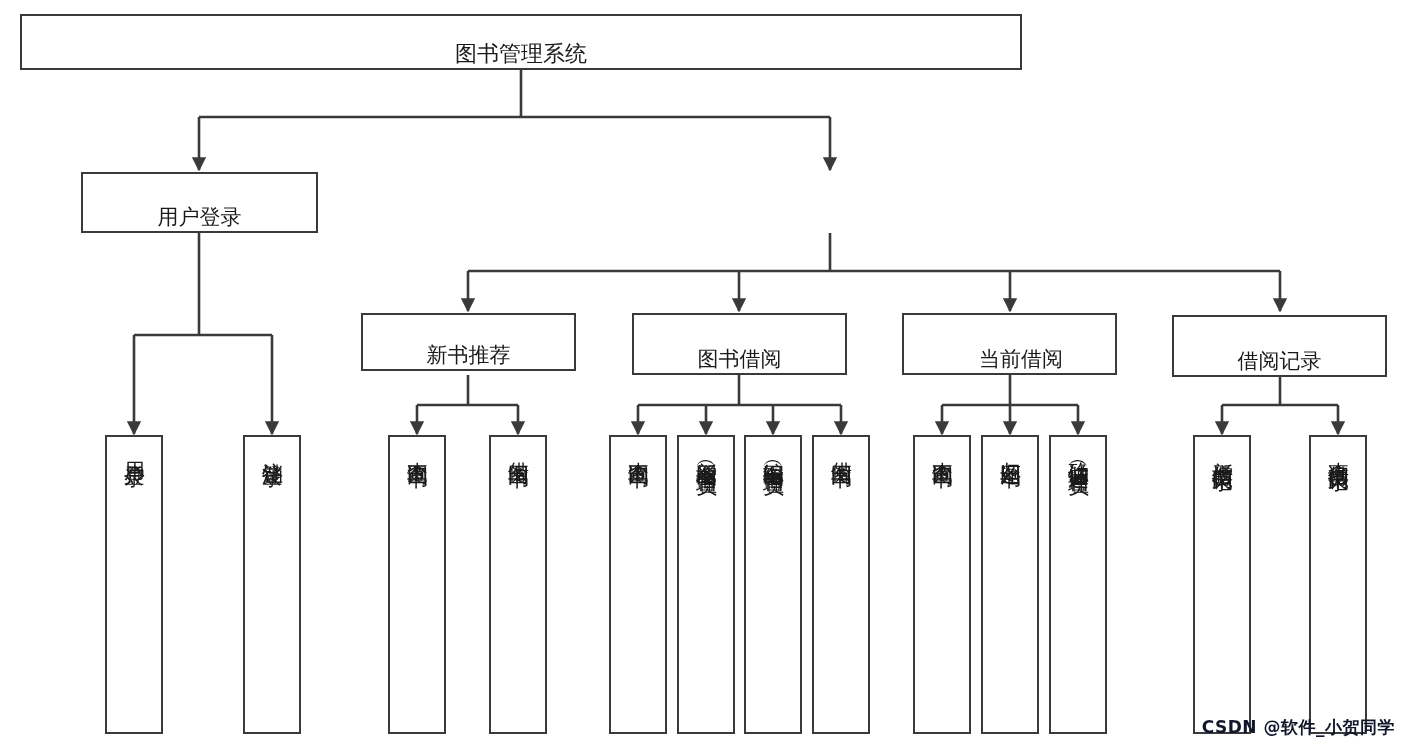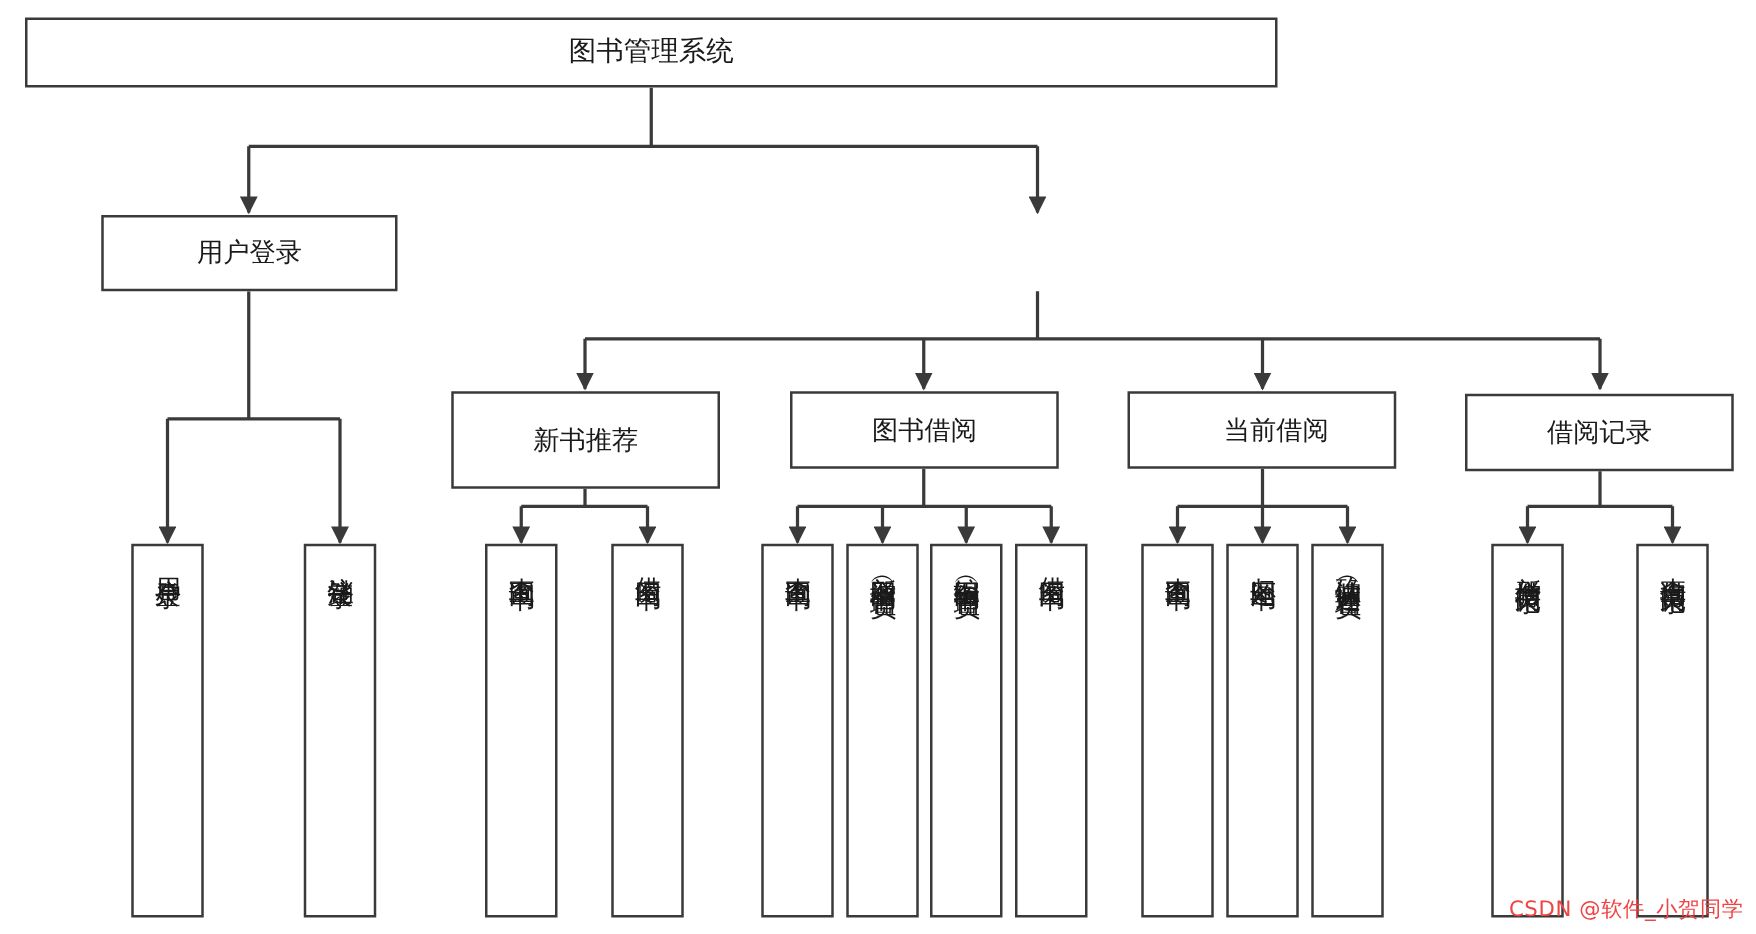--- a/index.html
+++ b/index.html
@@ -25,21 +25,21 @@
     width: 1405px;
     height: 747px;
     pointer-events: none;
   }
   .node {
     position: absolute;
     box-sizing: border-box;
     border: 2px solid #3a3a3a;
     background: #ffffff;
     display: flex;
-    align-items: center;
+    align-items: flex-end;
     justify-content: center;
     color: #1a1a1a;
     line-height: 1.28;
   }
   .node .lbl {
     display: block;
     text-align: center;
     white-space: pre-line;
   }
   
@@ -61,24 +61,25 @@
     text-orientation: upright;
     letter-spacing: 2px;
     line-height: 1;
     white-space: nowrap;
   }
   .watermark {
     position: absolute;
     right: 10px;
     bottom: 8px;
     font-size: 17px;
-    color: #ef4444;
+    color: #0f172a;
     letter-spacing: 0.5px;
     white-space: nowrap;
     user-select: none;
+    font-weight: bold;
   }
 </style>
 </head>
 <body>
 
 <div id="canvas">
 
   <svg id="wires" viewBox="0 0 1405 747" width="1405" height="747" xmlns="http://www.w3.org/2000/svg">
     <defs>
       <marker id="arrow" viewBox="0 0 10 10" refX="9" refY="5" markerWidth="5.5" markerHeight="5.5" orient="auto-start-reverse">
@@ -130,21 +131,21 @@
   </svg>
 
   <div class="node h root" style="left:20px; top:14px; width:1002px; height:56px;">
     <span class="lbl">图书管理系统</span>
   </div>
 
   <div class="node h" style="left:81px; top:172px; width:237px; height:61px;">
     <span class="lbl">用户登录</span>
   </div>
 
-  <div class="node h" style="left:361px; top:313px; width:215px; height:78px;">
+  <div class="node h" style="left:361px; top:313px; width:215px; height:58px;">
     <span class="lbl">新书推荐</span>
   </div>
   <div class="node h" style="left:632px; top:313px; width:215px; height:62px;">
     <span class="lbl">图书借阅</span>
   </div>
   <div class="node h" style="left:902px; top:313px; width:215px; height:62px;padding-left:23px;">
     <span class="lbl">当前借阅</span>
   </div>
   <div class="node h" style="left:1172px; top:315px; width:215px; height:62px;">
     <span class="lbl">借阅记录</span>

